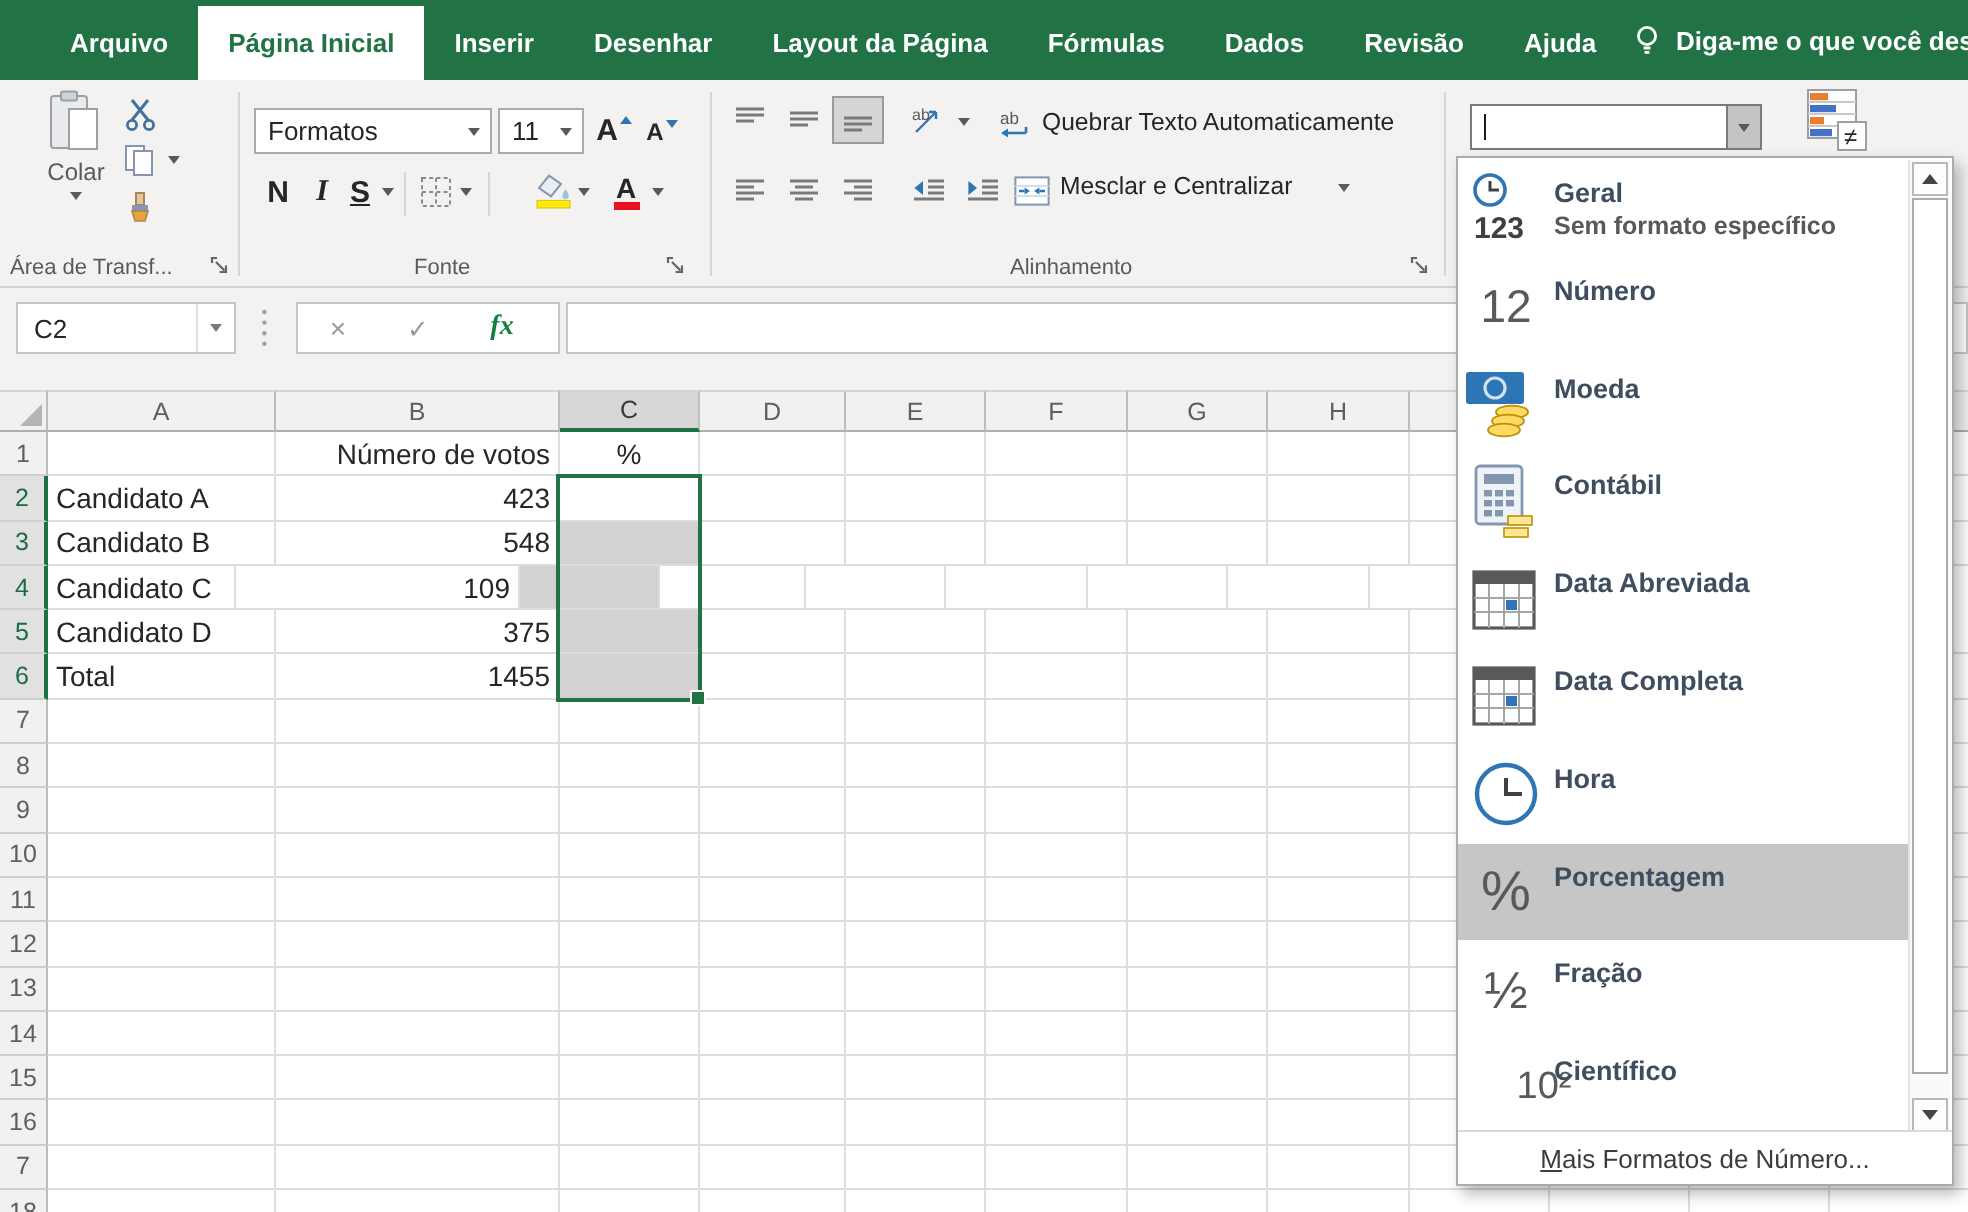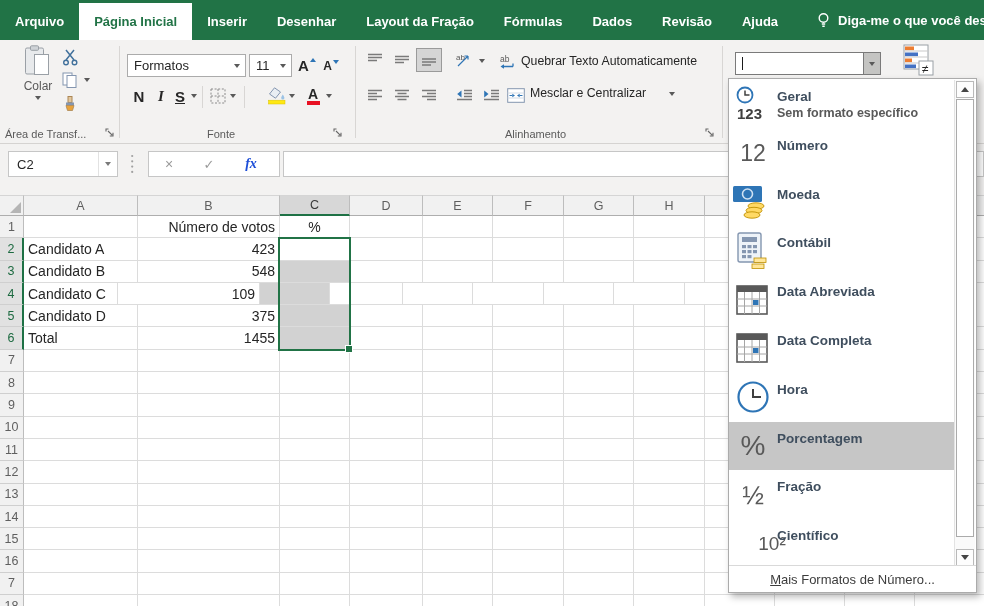--- a/index.html
+++ b/index.html
@@ -1,20 +1,20 @@
 <!DOCTYPE html>
 <html><head>
 <meta charset="utf-8">
 <style>
   html,body{margin:0;padding:0;background:#fff;}
   .app{position:relative;width:984px;height:606px;overflow:hidden;font-family:"Liberation Sans",sans-serif;background:#fff;-webkit-font-smoothing:antialiased;}
   .abs{position:absolute;}
 
   
-  .tabbar{position:absolute;left:0;top:0;width:984px;height:40px;background:#217346;display:flex;align-items:center;padding-left:0;box-sizing:border-box;}
+  .tabbar{position:absolute;left:0;top:0;width:984px;height:40px;background:#217346;display:flex;align-items:center;padding-left:20px;box-sizing:border-box;}
   .tab{color:#fff;font-size:13px;font-weight:600;padding:0 15px;height:37px;display:flex;align-items:center;white-space:nowrap;}
   .tab.active{background:#fff;color:#217346;}
   .tellme{position:absolute;left:816px;top:0;height:40px;width:168px;display:flex;align-items:center;gap:7px;color:#fff;font-size:13px;font-weight:600;overflow:hidden;white-space:nowrap;}
 
   
   .ribbon{position:absolute;left:0;top:40px;width:984px;height:104px;background:#f3f2f1;border-bottom:1px solid #d5d3d1;box-sizing:border-box;}
   .vsep{position:absolute;top:6px;height:92px;width:1px;background:#d8d6d4;}
   .grp-label{position:absolute;bottom:3px;font-size:11px;color:#5a5a5a;white-space:nowrap;}
   .launcher{position:absolute;bottom:4px;width:12px;height:12px;display:flex;align-items:center;justify-content:center;}
   .rbtn{position:absolute;display:flex;align-items:center;justify-content:center;color:#262626;}
@@ -72,21 +72,21 @@
 <body>
 
 <div class="app">
 
   <div class="tabbar">
     <div style="display:flex;align-items:flex-end;height:40px;">
         <div class="tab">Arquivo</div>
         <div class="tab active">Página Inicial</div>
         <div class="tab">Inserir</div>
         <div class="tab">Desenhar</div>
-        <div class="tab">Layout da Fração</div>
+        <div class="tab">Layout da Página</div>
         <div class="tab">Fórmulas</div>
         <div class="tab">Dados</div>
         <div class="tab">Revisão</div>
         <div class="tab">Ajuda</div>
       </div>
     <div class="tellme">
       <span style="display:flex;">
           <svg width="15" height="16" viewBox="0 0 15 16">
             <circle cx="7.5" cy="6" r="4.3" fill="none" stroke="#fff" stroke-width="1.4"></circle>
             <path d="M5.8 12h3.4M6.3 14.2h2.4" stroke="#fff" stroke-width="1.4"></path>
@@ -342,21 +342,21 @@
     </div>
     <span style="position:absolute;left:130px;top:9px;"><svg width="5" height="23" viewBox="0 0 5 23">
           <circle cx="2.2" cy="3" r="1.1" fill="#a0a0a0"></circle>
           <circle cx="2.2" cy="8.3" r="1.1" fill="#a0a0a0"></circle>
           <circle cx="2.2" cy="13.6" r="1.1" fill="#a0a0a0"></circle>
           <circle cx="2.2" cy="18.9" r="1.1" fill="#a0a0a0"></circle>
         </svg></span>
     <div class="wbox" style="left:148px;top:7px;width:132px;height:26px;">
       <span style="width:40px;text-align:center;color:#9a9a9a;font-size:14px;">×</span>
       <span style="width:40px;text-align:center;color:#9a9a9a;font-size:13px;">✓</span>
-      <span style="width:44px;text-align:center;color:#1d4ed8;font-size:14px;font-style:italic;font-family:'Liberation Serif',serif;font-weight:600;">fx</span>
+      <span style="width:44px;text-align:center;color:#15803d;font-size:14px;font-style:italic;font-family:'Liberation Serif',serif;font-weight:600;">fx</span>
     </div>
     <div class="wbox" style="left:283px;top:7px;width:701px;height:26px;padding-left:6px;">
       <span></span>
     </div>
   </div>
 
   <div>
     <div class="col-headers">
         <div class="col-h corner"></div>
         <div class="col-h" style="width: 114px;">A</div>

